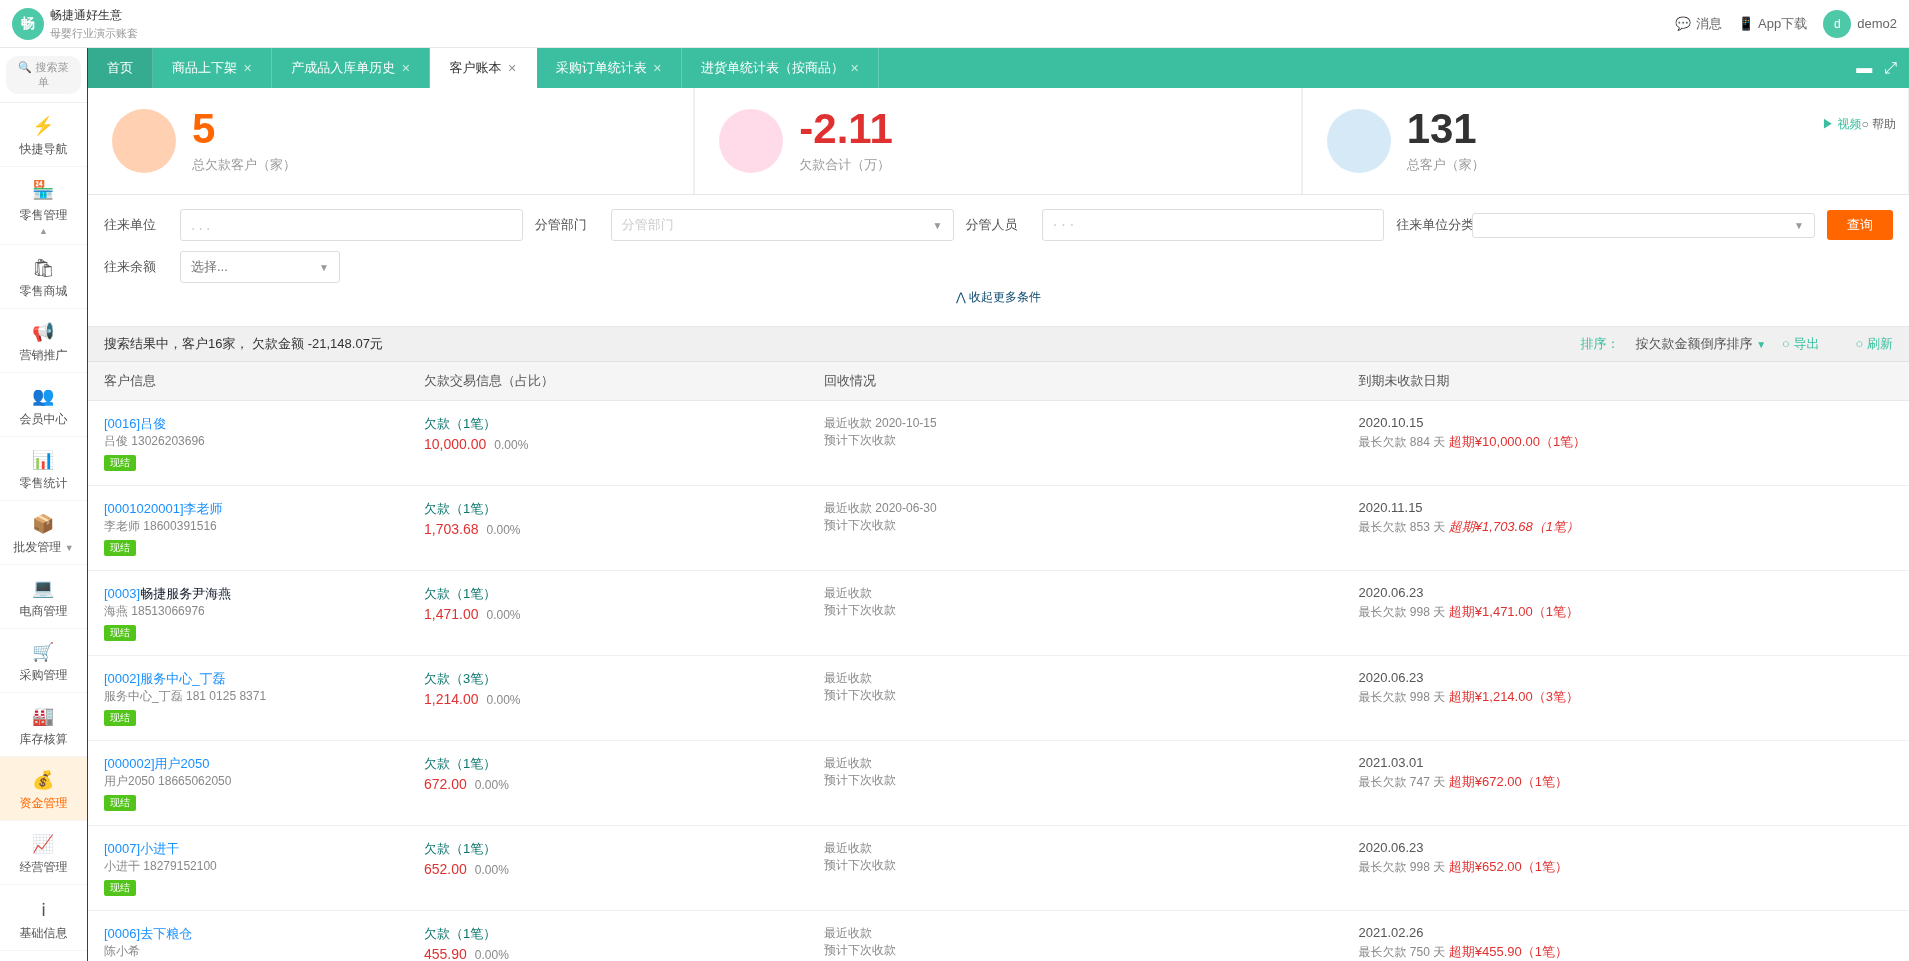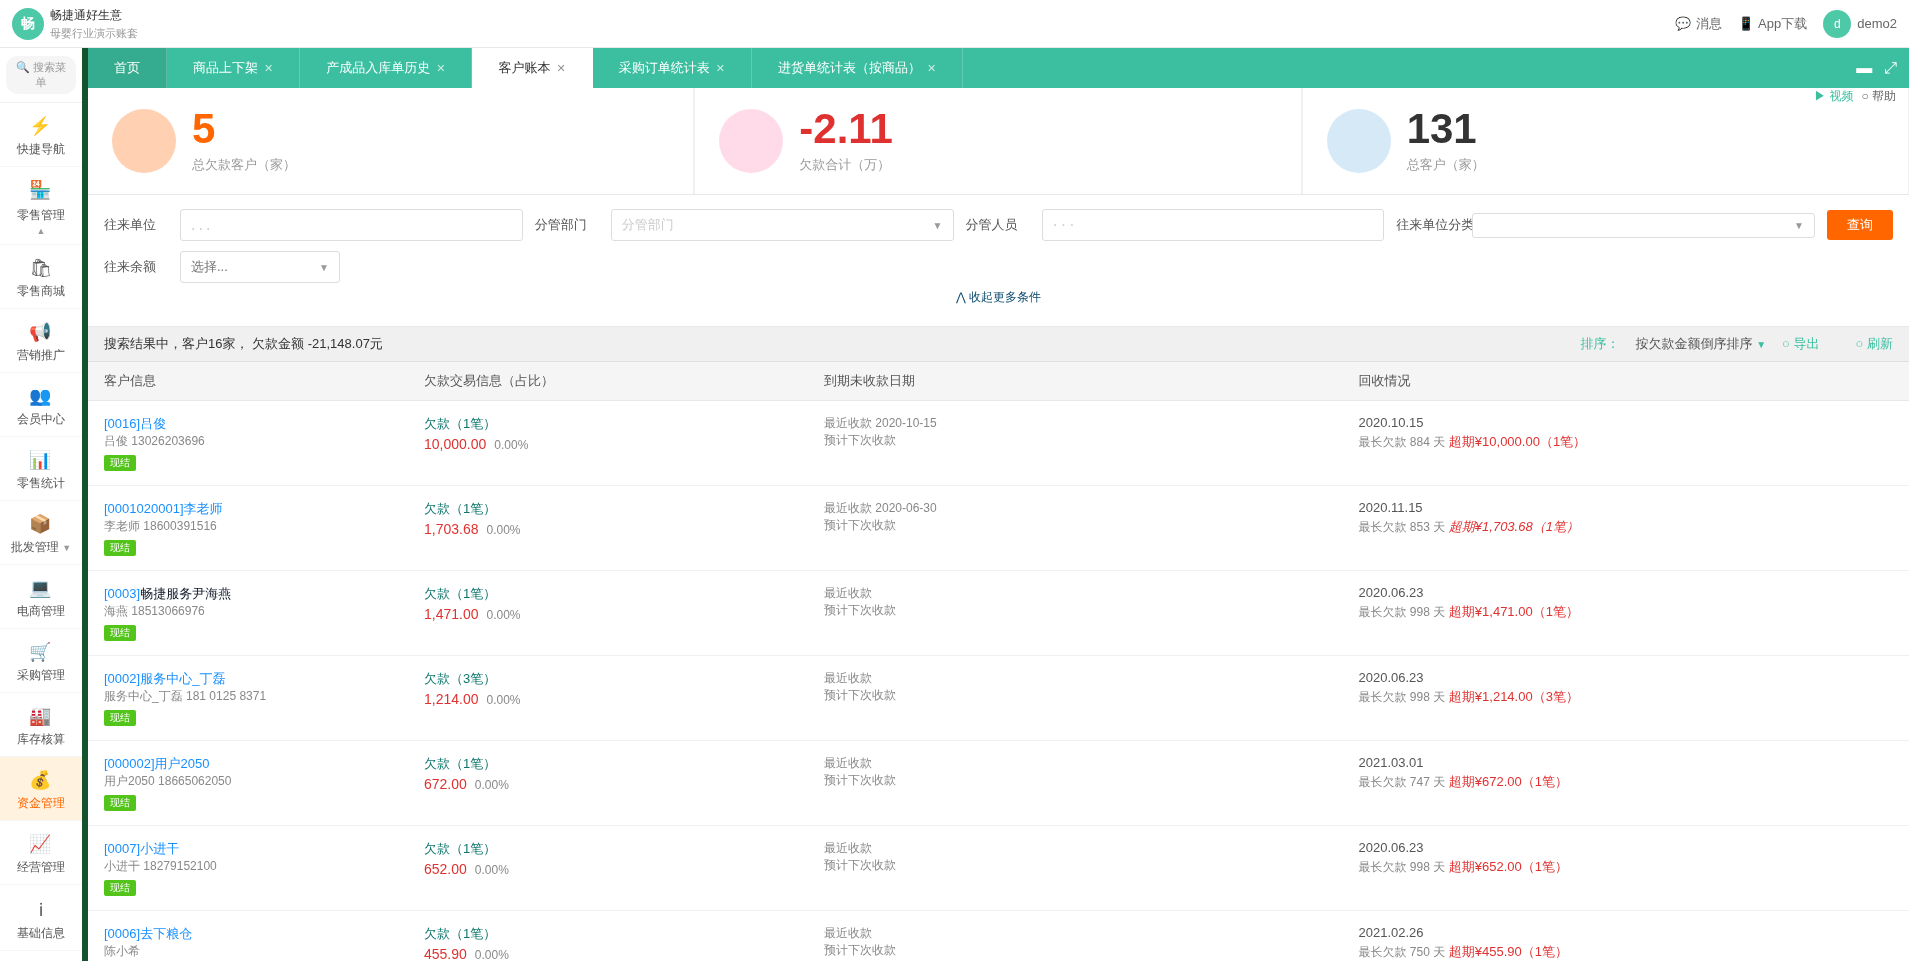--- a/index.html
+++ b/index.html
@@ -13,33 +13,33 @@
     }
     .top-bar-left { display: flex; align-items: center; gap: 8px; }
     .logo-area { display: flex; align-items: center; gap: 6px; }
     .logo-icon { width: 32px; height: 32px; background: #4ec9a8; border-radius: 50%; display: flex; align-items: center; justify-content: center; color: #fff; font-size: 14px; font-weight: bold; }
     .top-bar-right { display: flex; align-items: center; gap: 16px; color: #666; font-size: 13px; }
     .top-bar-right span { cursor: pointer; }
     .avatar { width: 28px; height: 28px; background: #4ec9a8; border-radius: 50%; display: flex; align-items: center; justify-content: center; color: #fff; font-size: 12px; }
     
     
     .layout { display: flex; height: calc(100vh - 48px); }
-    .sidebar { width: 88px; background: #fff; border-right: 6px solid #14532d; overflow-y: auto; flex-shrink: 0; }
+    .sidebar { width: 88px; background: #fff; border-right: 1px solid #14532d; overflow-y: auto; flex-shrink: 0; }
     .sidebar-search { padding: 8px 6px; border-bottom: 1px solid #f0f0f0; }
     .sidebar-search-box { background: #f5f5f5; border-radius: 12px; padding: 4px 8px; font-size: 11px; color: #999; cursor: pointer; text-align: center; }
     .sidebar-item { padding: 12px 4px 8px; text-align: center; cursor: pointer; border-bottom: 1px solid #f5f5f5; color: #555; font-size: 12px; }
     .sidebar-item.active { color: #ff6600; background: #fff5f0; }
     .sidebar-item .icon { font-size: 18px; margin-bottom: 4px; display: block; }
     
     
     .main { flex: 1; display: flex; flex-direction: column; overflow: hidden; }
     
     
     .tab-bar { display: flex; background: #3bbfa0; align-items: center; height: 40px; overflow: hidden; }
-    .tab-item { display: flex; align-items: center; padding: 0 26px; height: 56px; color: #fff; cursor: pointer; font-size: 13px; border-right: 1px solid rgba(255,255,255,0.2); white-space: nowrap; gap: 6px; }
+    .tab-item { display: flex; align-items: center; padding: 0 19px; height: 56px; color: #fff; cursor: pointer; font-size: 13px; border-right: 1px solid rgba(255,255,255,0.2); white-space: nowrap; gap: 6px; }
     .tab-item:first-child { background: rgba(0,0,0,0.1); }
     .tab-item.active { background: #fff; color: #333; }
     .tab-item .close-btn { font-size: 11px; opacity: 0.7; }
     .tab-bar-actions { margin-left: auto; display: flex; align-items: center; padding: 0 8px; gap: 4px; }
     .tab-bar-btn { color: #fff; cursor: pointer; padding: 4px; font-size: 16px; }
     
     
     .content { flex: 1; overflow-y: auto; background: #f5f5f5; }
     
     
@@ -48,21 +48,21 @@
     .stat-icon { width: 64px; height: 64px; border-radius: 50%; display: flex; align-items: center; justify-content: center; font-size: 28px; opacity: 0.3; }
     .stat-icon.orange { background: #ff6600; }
     .stat-icon.pink { background: #ff8cb8; }
     .stat-icon.blue { background: #7ab8e8; }
     .stat-info { flex: 1; }
     .stat-number { font-size: 42px; font-weight: bold; line-height: 1; }
     .stat-number.orange { color: #ff6600; }
     .stat-number.red { color: #e03131; }
     .stat-number.black { color: #333; font-weight: 900; }
     .stat-label { font-size: 13px; color: #999; margin-top: 6px; }
-    .stat-card-actions { position: absolute; top: 0; right: 12px; display: flex; gap: 8px; font-size: 12px; color: #666; }
+    .stat-card-actions { position: absolute; top: 28px; right: 12px; display: flex; font-size: 12px; color: #666; }
     .stat-card-actions span { cursor: pointer; }
     
     
     .filter-area { background: #fff; padding: 14px 16px; border-bottom: 1px solid #e8e8e8; }
     .filter-row { display: flex; align-items: center; gap: 12px; margin-bottom: 10px; }
     .filter-group { display: flex; align-items: center; gap: 6px; flex: 1; }
     .filter-label { font-size: 13px; color: #555; white-space: nowrap; width: 70px; }
     .filter-select { flex: 1; border: 1px solid #ddd; border-radius: 3px; padding: 6px 10px; font-size: 13px; color: #555; background: #fff; cursor: pointer; display: flex; align-items: center; justify-content: space-between; }
     .filter-select .arrow { color: #999; font-size: 10px; }
     .search-btn { background: #ff6600; color: #fff; border: none; border-radius: 3px; padding: 6px 20px; font-size: 13px; cursor: pointer; white-space: nowrap; }
@@ -345,22 +345,22 @@
             <span>刷新</span>
           </span>
         </div>
       </div>
 
       <div class="data-table">
 
         <div class="table-header">
           <span>客户信息</span>
           <span>欠款交易信息（占比）</span>
+          <span>回收情况</span>
           <span>到期未收款日期</span>
-          <span>回收情况</span>
         </div>
 
         <div class="table-row">
           <div class="customer-info">
             <div>
               <span style="color:#1890ff;cursor:pointer;">[0016]</span><span style="color:#1890ff;cursor:pointer;">吕俊</span>
             </div>
             <div class="contact">吕俊  13026203696</div>
             <span class="badge">现结</span>
           </div>

